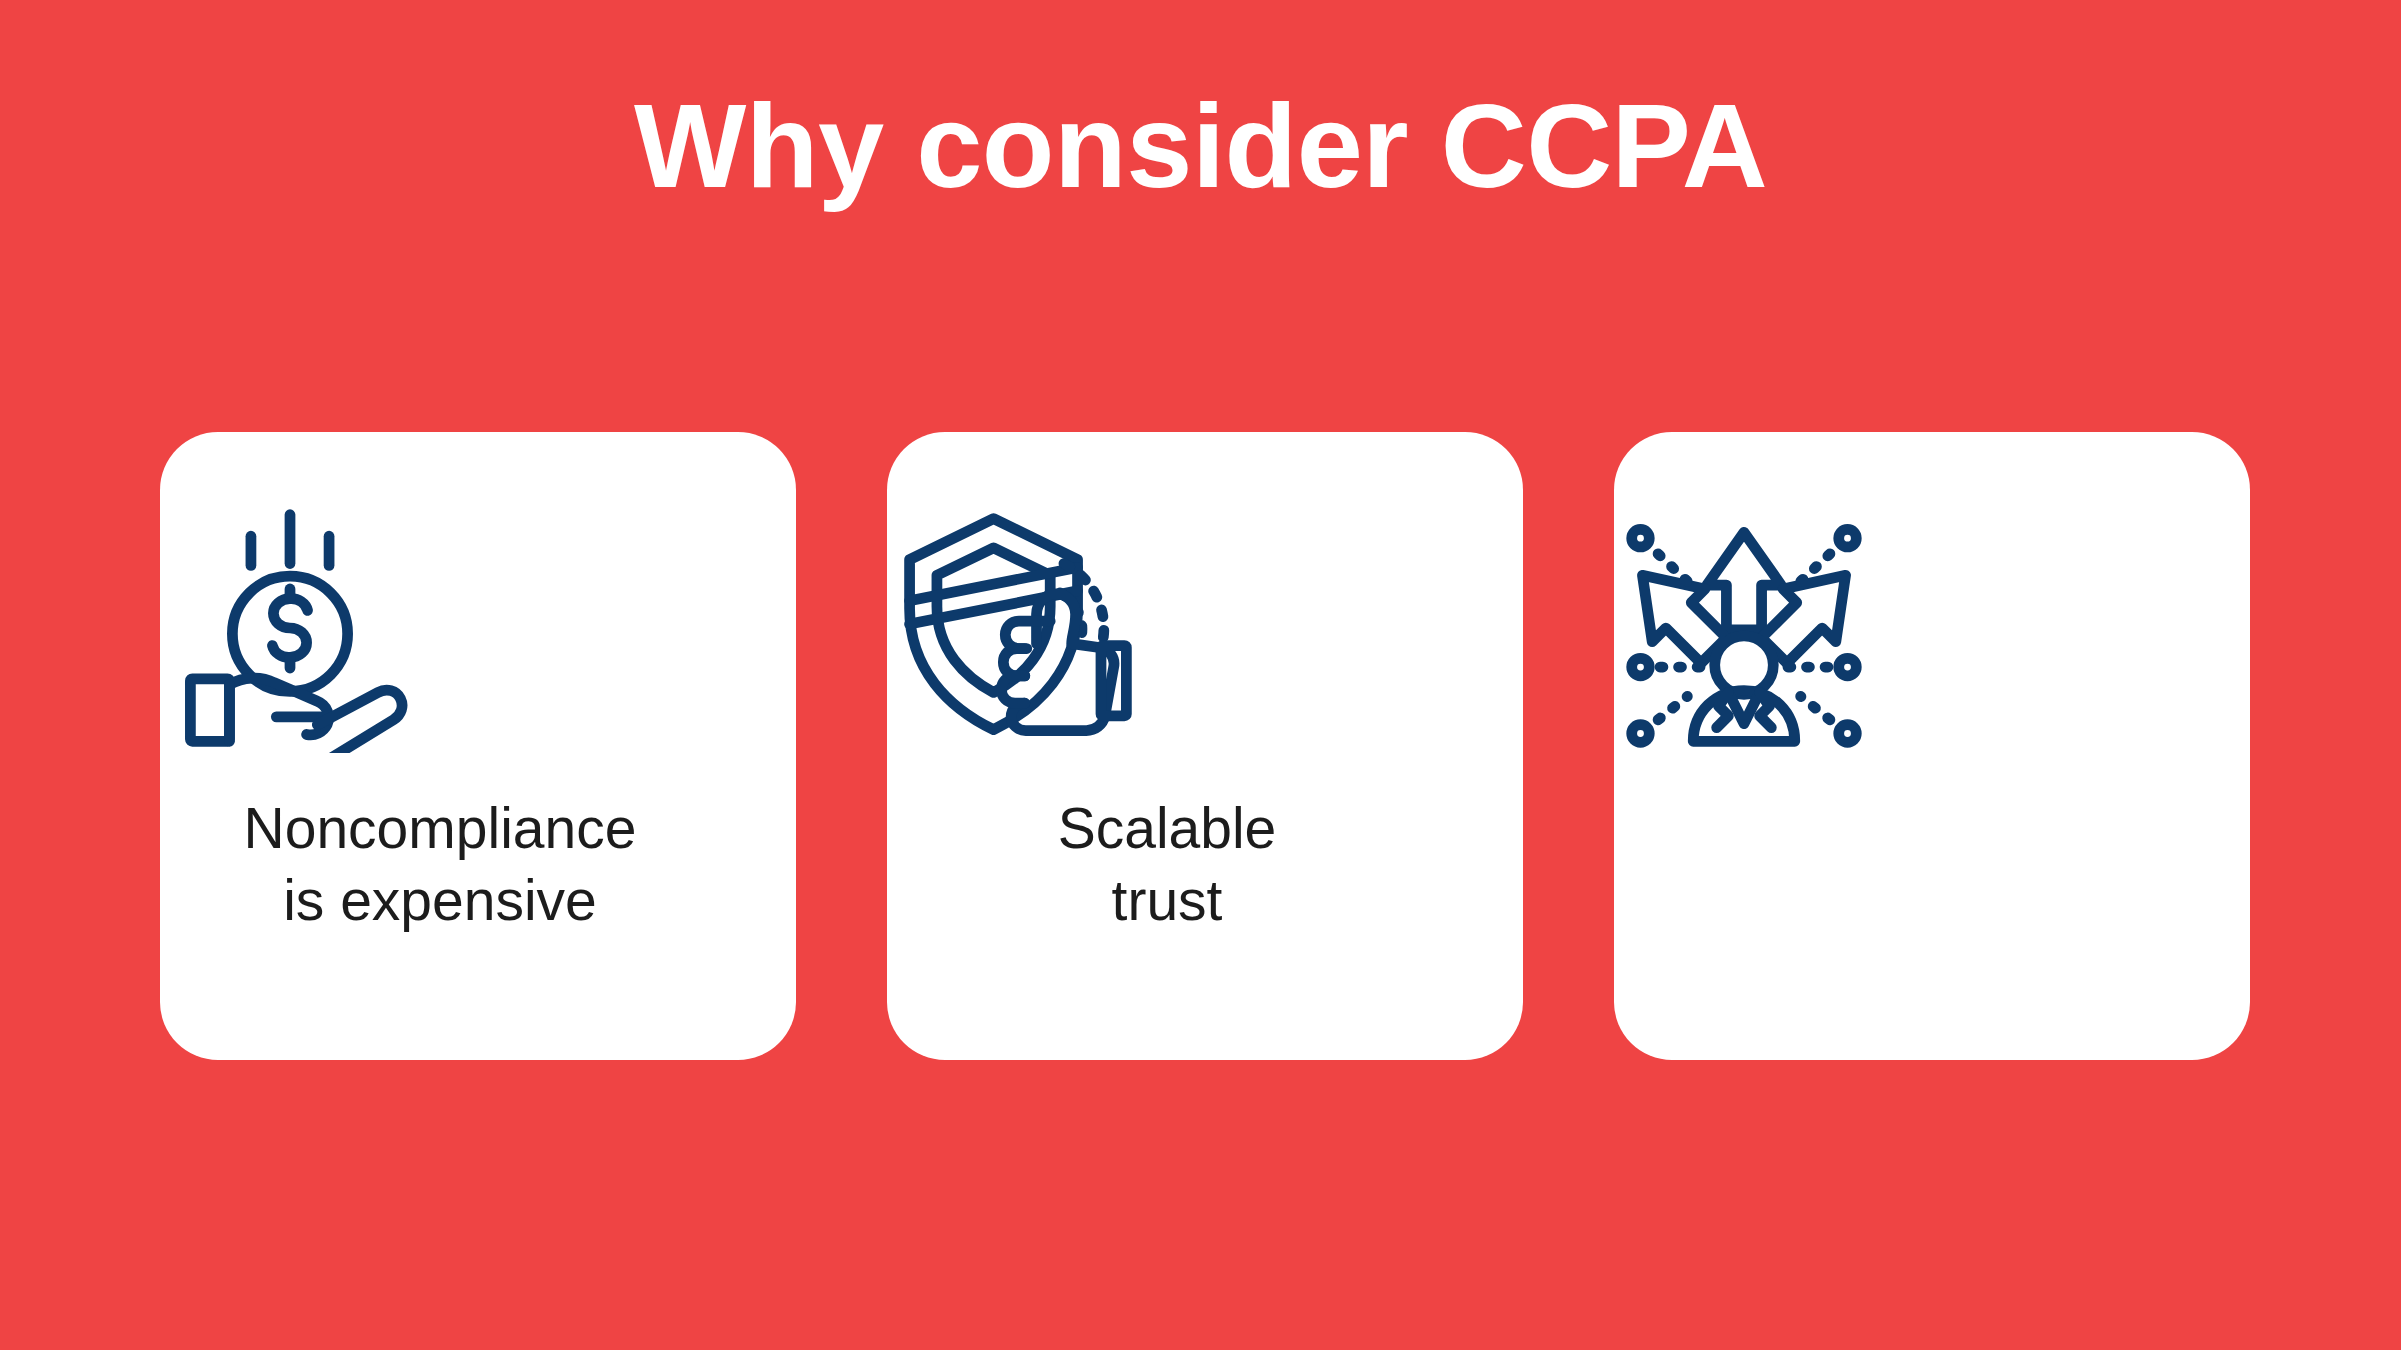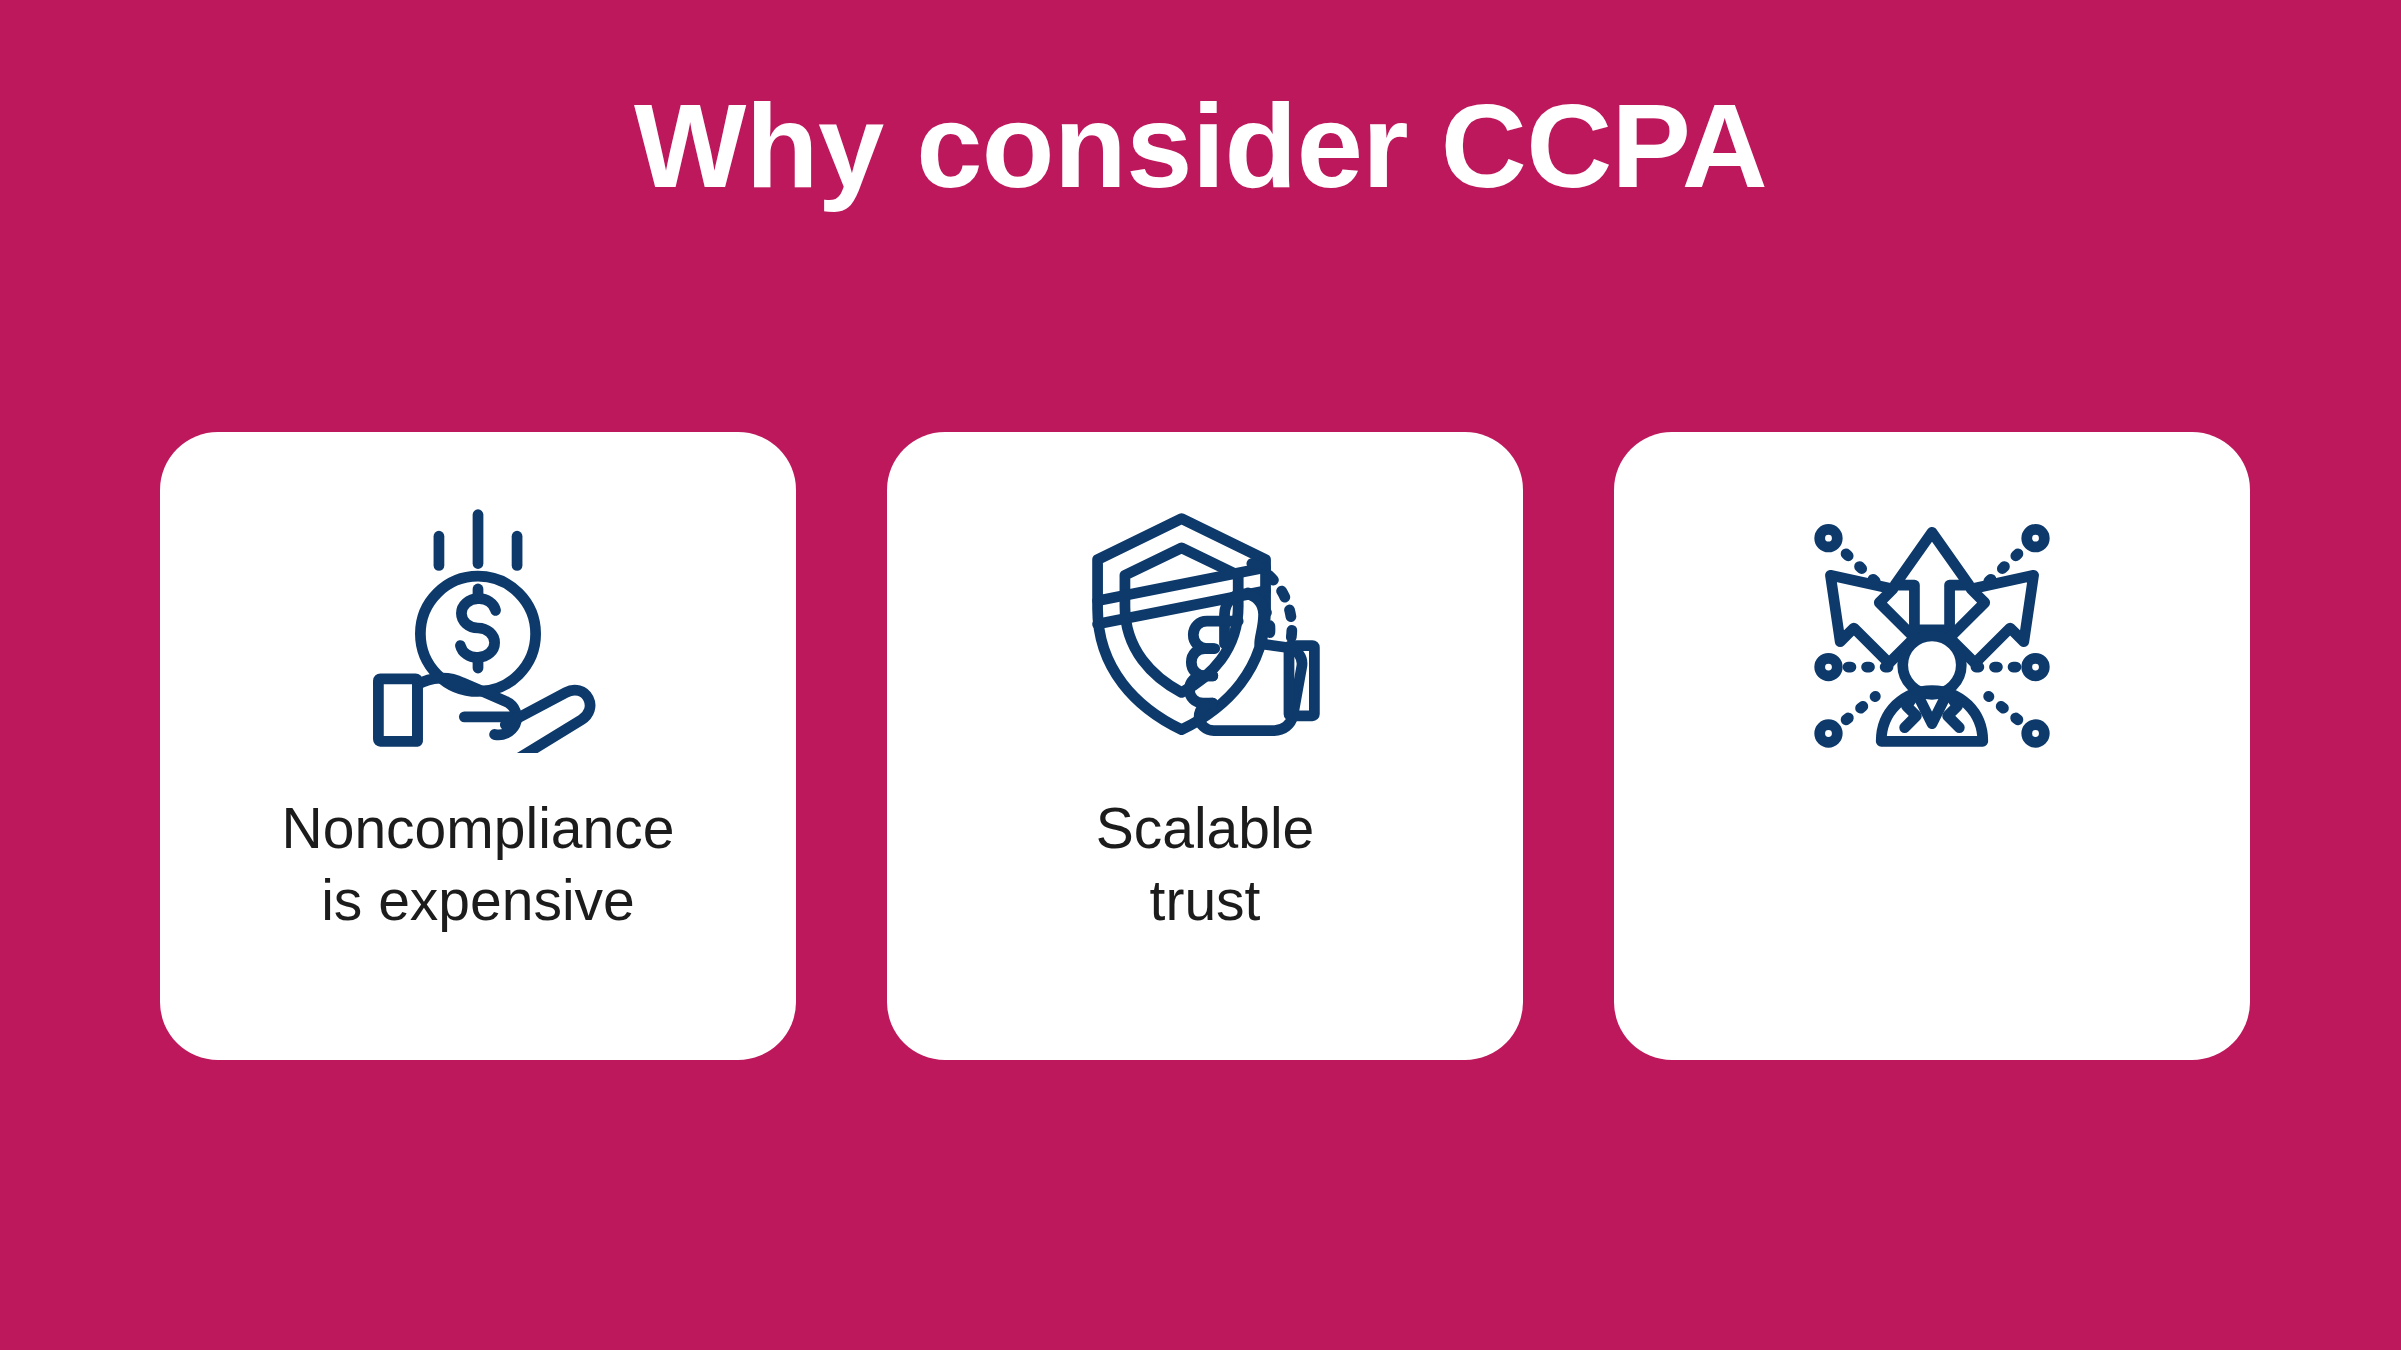--- a/index.html
+++ b/index.html
@@ -9,21 +9,21 @@
   body {
     width: 2401px;
     height: 1350px;
     overflow: hidden;
     font-family: "Liberation Sans", sans-serif;
   }
   .slide {
     position: relative;
     width: 2401px;
     height: 1350px;
-    background: #be185d;
+    background: #ef4444;
     box-sizing: border-box;
   }
   .slide-title {
     position: absolute;
     top: 78px;
     left: 0;
     width: 2401px;
     text-align: center;
     color: #ffffff;
     font-size: 119px;
@@ -42,21 +42,20 @@
     justify-content: space-between;
     align-items: stretch;
   }
   .card {
     width: 636px;
     height: 628px;
     background: #ffffff;
     border-radius: 58px;
     display: flex;
     flex-direction: column;
-    align-items: center;
     box-sizing: border-box;
     padding-top: 66px;
   }
   .card-icon {
     width: 260px;
     height: 260px;
     display: flex;
     align-items: center;
     justify-content: center;
     flex: none;

